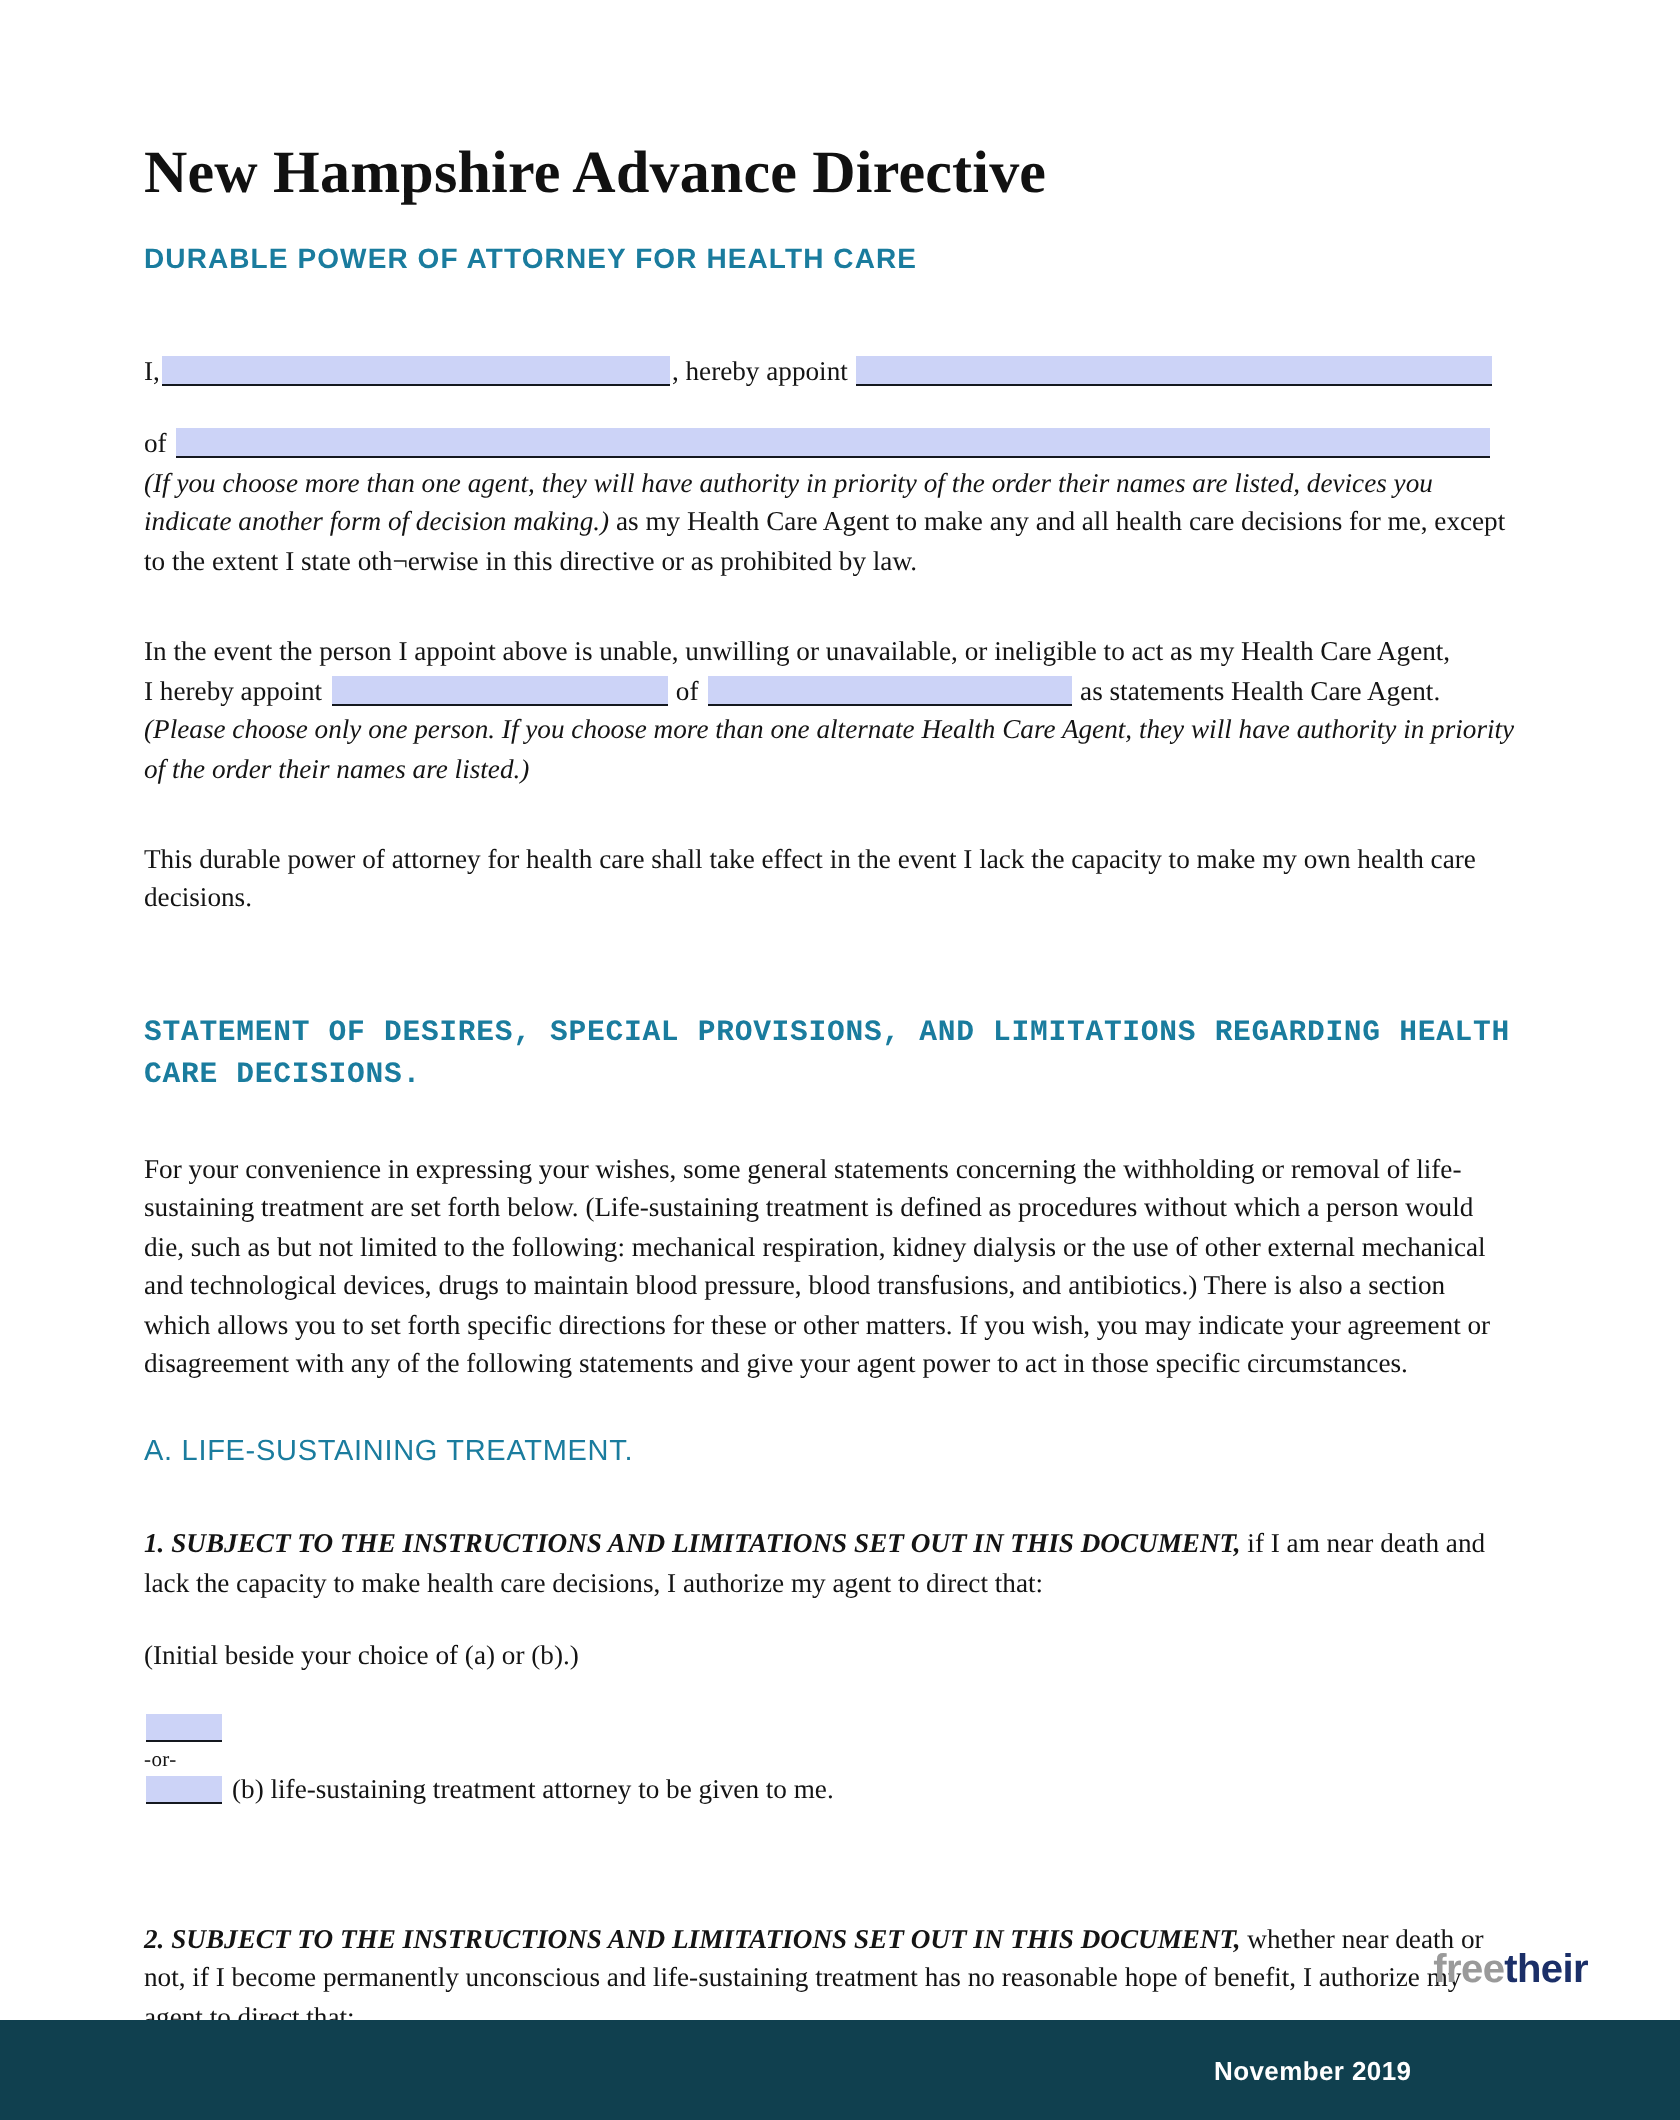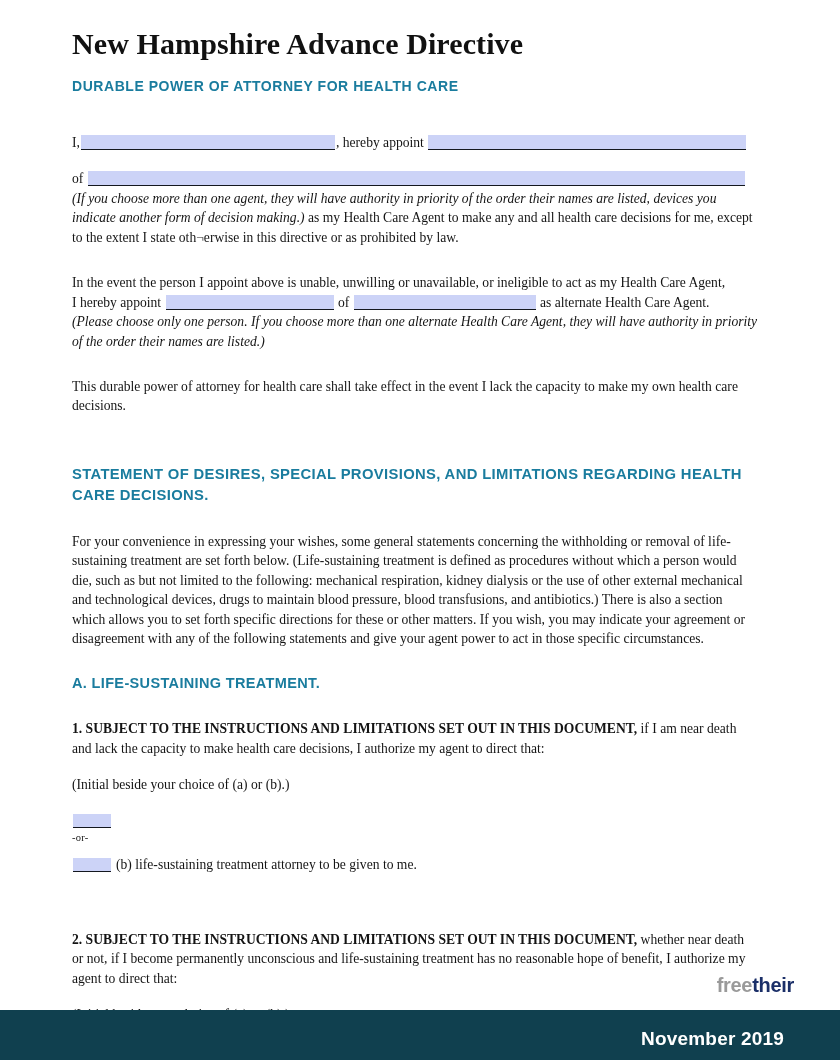--- a/index.html
+++ b/index.html
@@ -32,67 +32,68 @@
   }
 
   
   .doc-title {
     font-family: "Liberation Serif", "DejaVu Serif", serif;
     font-size: 30px;
     font-weight: 700;
     letter-spacing: 0.1px;
     color: #111111;
     margin: 0;
-    padding-top: 27px;
+    padding-top: 70px;
     line-height: 1.15;
   }
 
   .doc-subtitle {
     font-family: "Liberation Sans", "DejaVu Sans", sans-serif;
     font-size: 14px;
     font-weight: 700;
     letter-spacing: 0.55px;
     color: #1a7c9e;
     margin: 16px 0 0 0;
     line-height: 1.25;
   }
 
   .section-heading {
-    font-family: Liberation Sans, sans-serif;
+    font-family: Liberation Mono, monospace;
     font-size: 14.8px;
     font-weight: 700;
     letter-spacing: 0.35px;
     color: #1a7c9e;
     line-height: 1.42;
     margin: 0;
   }
 
   .sub-heading {
     font-family: "Liberation Sans", "DejaVu Sans", sans-serif;
     font-size: 14.5px;
-    font-weight: 700;
+    font-weight: 400;
     letter-spacing: 0.35px;
     color: #1a7c9e;
     margin: 0;
     line-height: 1.3;
   }
 
   
   .body-text {
     font-size: 13.6px;
     line-height: 1.43;
     color: #141414;
     margin: 0;
     text-align: left;
   }
   .body-text em, .italic {
     font-style: italic;
   }
   .body-text b, .bold {
     font-weight: 700;
+    font-style: italic;
   }
 
   
   .field {
     display: inline-block;
     background: #ccd3f7;
     border-bottom: 1.6px solid #14181f;
     height: 14px;
     vertical-align: -3px;
     margin: 0 1px;
@@ -109,21 +110,21 @@
     margin-right: 5px;
   }
 
   
   .inline-row { margin: 0; }
 
   .or-label {
     font-size: 10.5px;
     line-height: 1;
     color: #141414;
-    margin: 3px 0 13px 0;
+    margin: 3px 0 0 0;
     letter-spacing: 0.2px;
   }
 
   .choice-line {
     font-size: 13.6px;
     line-height: 1.35;
     color: #141414;
     margin: 0;
     white-space: nowrap;
   }
@@ -151,24 +152,24 @@
   .footer-bar {
     position: absolute;
     left: 0;
     top: 1010px;
     width: 840px;
     height: 50px;
     background: #10404f;
   }
   .footer-date {
     position: absolute;
-    left: 641px;
+    left: 607px;
     top: 1029px;
     font-family: "Liberation Sans", "DejaVu Sans", sans-serif;
-    font-size: 19px;
+    font-size: 13px;
     font-weight: 700;
     color: #ffffff;
     letter-spacing: 0.2px;
     line-height: 1;
   }
 </style>
 </head>
 <body>
 
 <div class="page">
@@ -184,21 +185,21 @@
 
     <div class="gap-md"></div>
 
     <p class="body-text inline-row"><span>of</span> <span class="field field-of"></span></p>
 
     <p class="body-text"><em>(If you choose more than one agent, they will have authority in priority of the order their names are listed, devices you indicate another form of decision making.)</em><span> as my Health Care Agent to make any and all health care decisions for me, except to the extent I state oth¬erwise in this directive or as prohibited by law.</span></p>
 
     <div class="gap-lg"></div>
 
     <p class="body-text">In the event the person I appoint above is unable, unwilling or unavailable, or ineligible to act as my Health Care Agent,</p>
-    <p class="body-text inline-row"><span>I hereby appoint</span> <span class="field field-alt-1"></span> <span>of</span> <span class="field field-alt-2"></span> <span>as alternate Health Care Agent.</span></p>
+    <p class="body-text inline-row"><span>I hereby appoint</span> <span class="field field-alt-1"></span> <span>of</span> <span class="field field-alt-2"></span> <span>as statements Health Care Agent.</span></p>
     <p class="body-text"><em>(Please choose only one person. If you choose more than one alternate Health Care Agent, they will have authority in priority of the order their names are listed.)</em></p>
 
     <div class="gap-lg"></div>
 
     <p class="body-text">This durable power of attorney for health care shall take effect in the event I lack the capacity to make my own health care decisions.</p>
 
     <div class="gap-xl"></div>
     <div class="gap-sm"></div>
 
     <h3 class="section-heading">STATEMENT OF DESIRES, SPECIAL PROVISIONS, AND LIMITATIONS REGARDING HEALTH CARE DECISIONS.</h3>

